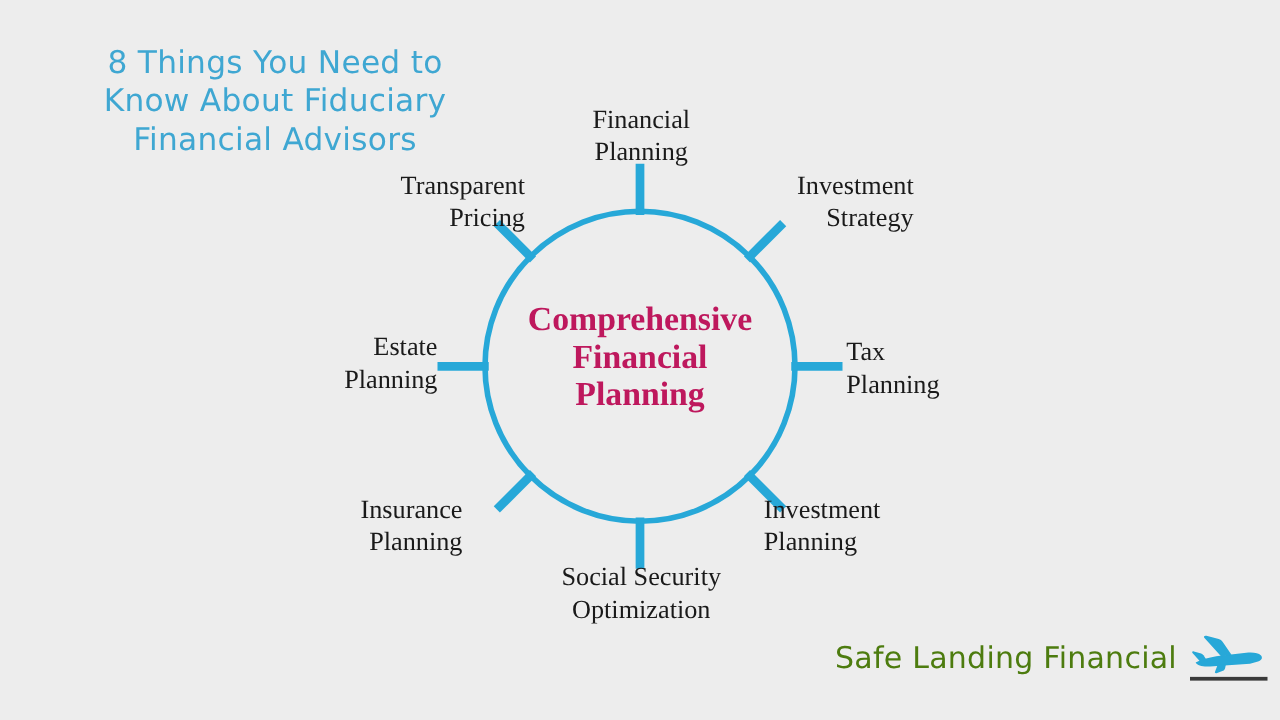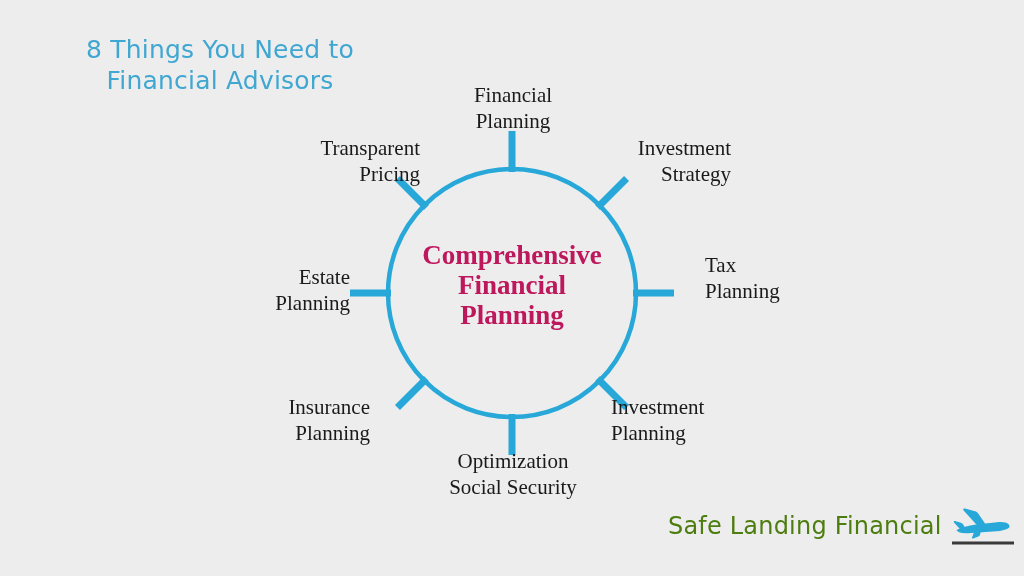--- a/index.html
+++ b/index.html
@@ -80,21 +80,21 @@
   }
   .spoke-label .sl-line { display: block; }
 
   .sl-align-left   { text-align: left; }
   .sl-align-right  { text-align: right; }
   .sl-align-center { text-align: center; }
 
   
   #label-financial-planning { left: 413px; top: 82px;  width: 200px; }
   #label-investment-strategy{ left: 611px; top: 135px; width: 120px; }
-  #label-tax-planning       { left: 677px; top: 252px; width: 140px; margin-left: 28px; }
+  #label-tax-planning       { left: 677px; top: 268px; width: 140px; }
   #label-retirement-planning{ left: 611px; top: 394px; width: 120px; }
   #label-social-security    { left: 412px; top: 448px; width: 202px; }
   #label-insurance-planning { left: 190px; top: 394px; width: 180px; }
   #label-estate-planning    { left: 170px; top: 264px; width: 180px; }
   #label-transparent-pricing{ left: 230px; top: 135px; width: 190px; }
 
   
   #logo {
     position: absolute;
     left: 668px;
@@ -119,20 +119,21 @@
     display: block;
   }
 </style>
 </head>
 <body>
 
 <div id="slide">
 
   <div id="headline">
     <span class="hl-line">8 Things You Need to</span>
+    <span class="hl-line">Know About Fiduciary</span>
     <span class="hl-line">Financial Advisors</span>
   </div>
 
   <div id="diagram">
     <svg id="diagram-svg" width="1024" height="576" viewBox="0 0 1024 576">
       <g>
 
         <line x1="512" y1="172" x2="512" y2="131" stroke="#27a8d8" stroke-width="7" stroke-linecap="butt"></line>
         <line x1="597.56" y1="207.44" x2="626.55" y2="178.45" stroke="#27a8d8" stroke-width="7" stroke-linecap="butt"></line>
         <line x1="633" y1="293" x2="674" y2="293" stroke="#27a8d8" stroke-width="7" stroke-linecap="butt"></line>
@@ -166,22 +167,22 @@
     <span class="sl-line">Tax</span>
     <span class="sl-line">Planning</span>
   </div>
 
   <div id="label-retirement-planning" class="spoke-label sl-align-left">
     <span class="sl-line">Investment</span>
     <span class="sl-line">Planning</span>
   </div>
 
   <div id="label-social-security" class="spoke-label sl-align-center">
+    <span class="sl-line">Social Security</span>
     <span class="sl-line">Optimization</span>
-    <span class="sl-line">Social Security</span>
   </div>
 
   <div id="label-insurance-planning" class="spoke-label sl-align-right">
     <span class="sl-line">Insurance</span>
     <span class="sl-line">Planning</span>
   </div>
 
   <div id="label-estate-planning" class="spoke-label sl-align-right">
     <span class="sl-line">Estate</span>
     <span class="sl-line">Planning</span>

